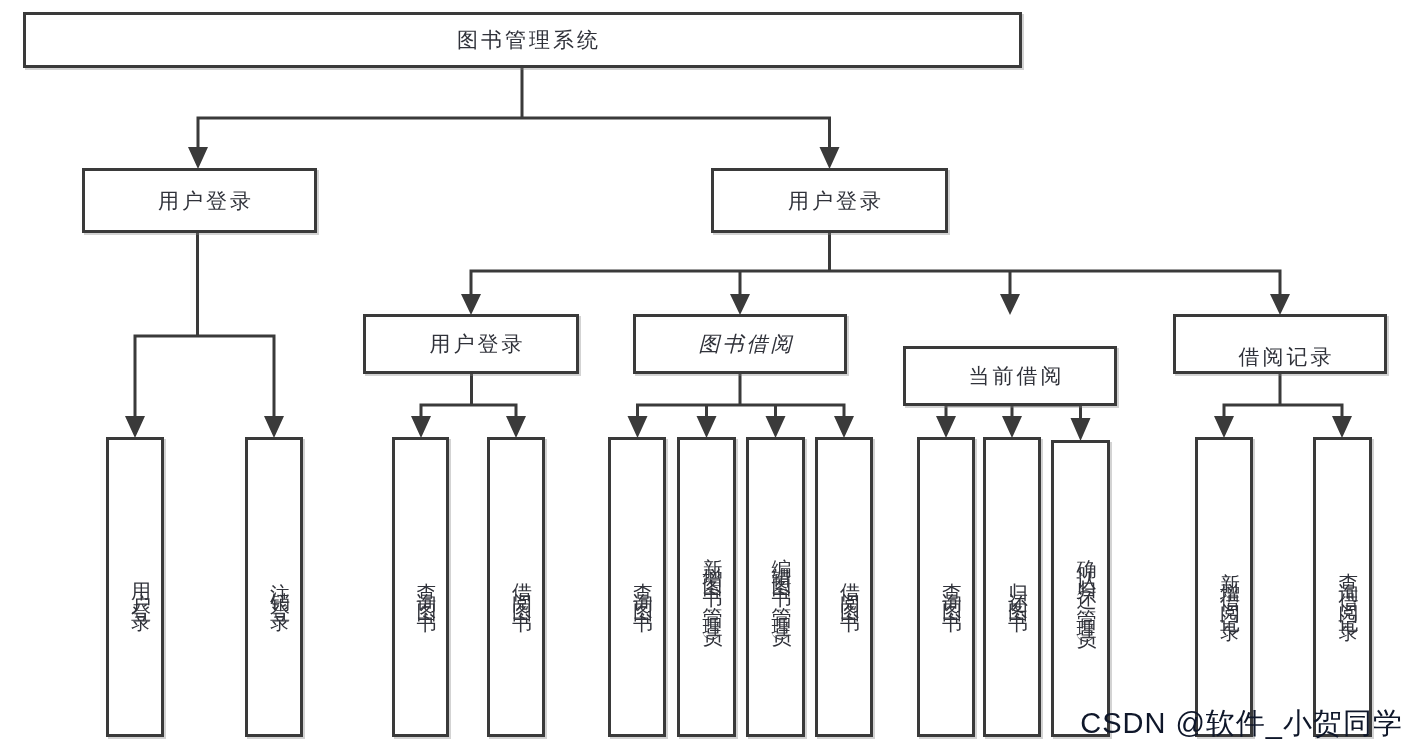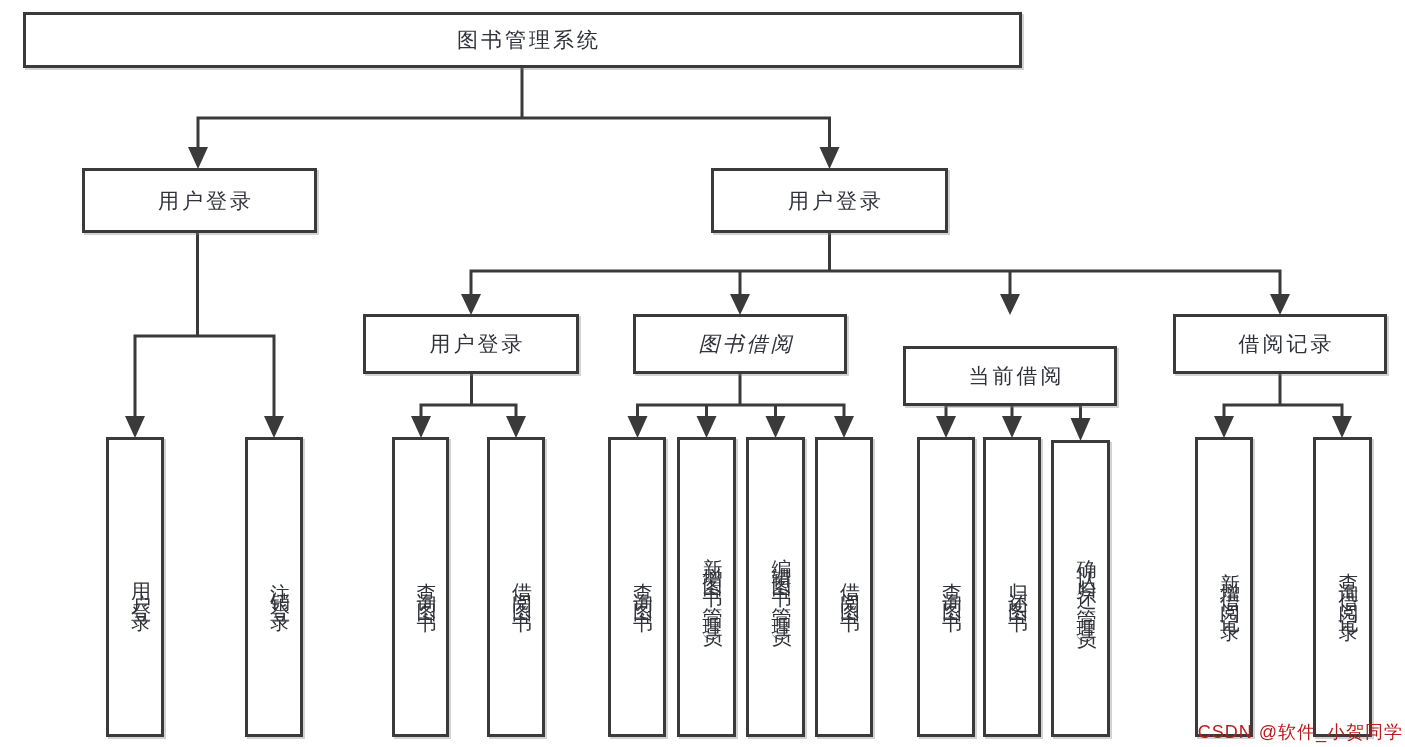--- a/index.html
+++ b/index.html
@@ -39,22 +39,22 @@
     writing-mode: vertical-rl;
     text-orientation: mixed;
     font-size: 20px;
     line-height: 1.1;
     letter-spacing: 10px;
   }
   .watermark {
     position: absolute;
     right: 2px;
     bottom: 3px;
-    font-size: 18px;
-    color: #b91c1c;
+    font-size: 29px;
+    color: #0f172a;
     white-space: nowrap;
     letter-spacing: 1px;
   }
 </style>
 </head>
 <body>
 
 <div class="canvas">
 
   <svg class="connectors" viewBox="0 0 1405 747" xmlns="http://www.w3.org/2000/svg">
@@ -101,21 +101,21 @@
 
   <div class="box hbox" style="left:363px; top:314px; width:216px; height:60px;">
     <span class="label">用户登录</span>
   </div>
   <div class="box hbox" style="left:633px; top:314px; width:214px; height:60px;font-style:italic;">
     <span class="label">图书借阅</span>
   </div>
   <div class="box hbox" style="left:903px; top:314px; width:214px; height:60px;margin-top:32px;">
     <span class="label">当前借阅</span>
   </div>
-  <div class="box hbox" style="left:1173px; top:314px; width:214px; height:60px;">
+  <div class="box hbox" style="left:1173px; top:314px; width:214px; height:60px;align-items:flex-end;">
     <span class="label">借阅记录</span>
   </div>
 
   <div class="box vbox" style="left:106px; top:437px; width:58px; height:300px;">
     <span class="label">用户登录</span>
   </div>
   <div class="box vbox" style="left:245px; top:437px; width:58px; height:300px;">
     <span class="label">注销登录</span>
   </div>
 

